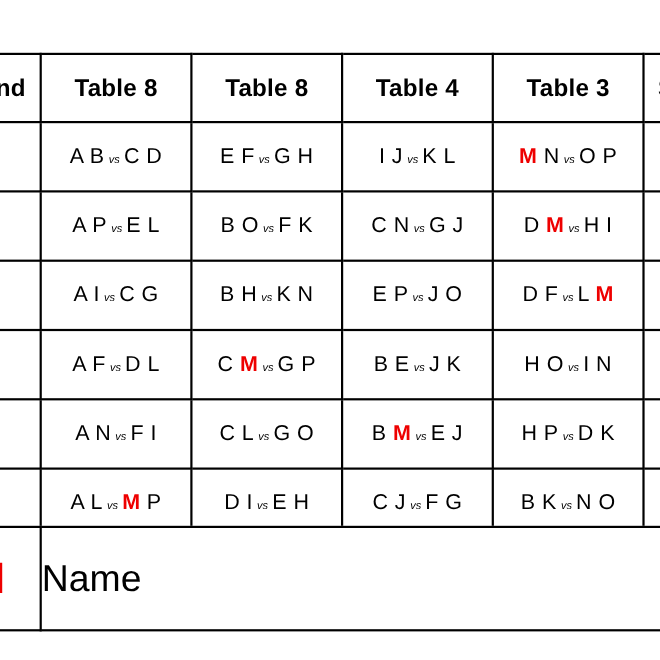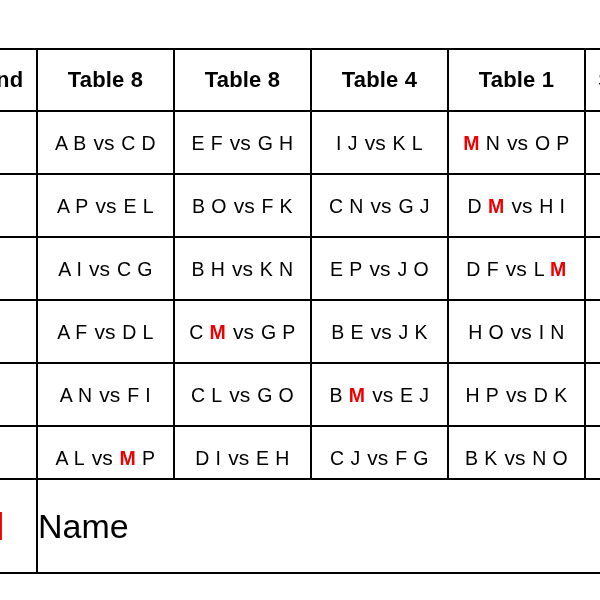--- a/index.html
+++ b/index.html
@@ -59,23 +59,24 @@
 
   tr.match-row td {
     height: 61px;
     font-size: 19.5px;
     font-weight: normal;
     letter-spacing: .4px;
     white-space: nowrap;
   }
 
   .vs {
-    font-size: 21px;
+    font-size: 10px;
     letter-spacing: 0;
     padding: 0 1px;
+    font-style: italic;
   }
 
   .mk {
     color: #ee0000;
     font-weight: bold;
   }
 
   td.round-cell { font-size: 20px; }
 
   
@@ -131,21 +132,21 @@
           <col class="c-table">
           <col class="c-table">
         <col class="c-sit">
       </colgroup>
       <thead>
         <tr class="head-row">
           <th>Round</th>
           <th>Table 8</th>
           <th>Table 8</th>
           <th>Table 4</th>
-          <th>Table 1</th>
+          <th>Table 3</th>
           <th>Sit</th>
         </tr>
       </thead>
       <tbody>
           <tr class="match-row">
             <td class="round-cell"></td>
             <td><span><span>A</span> <span>B</span></span><span class="vs"> vs </span><span><span>C</span> <span>D</span></span></td>
             <td><span><span>E</span> <span>F</span></span><span class="vs"> vs </span><span><span>G</span> <span>H</span></span></td>
             <td><span><span>I</span> <span>J</span></span><span class="vs"> vs </span><span><span>K</span> <span>L</span></span></td>
             <td><span><span class="mk">M</span> <span>N</span></span><span class="vs"> vs </span><span><span>O</span> <span>P</span></span></td>

